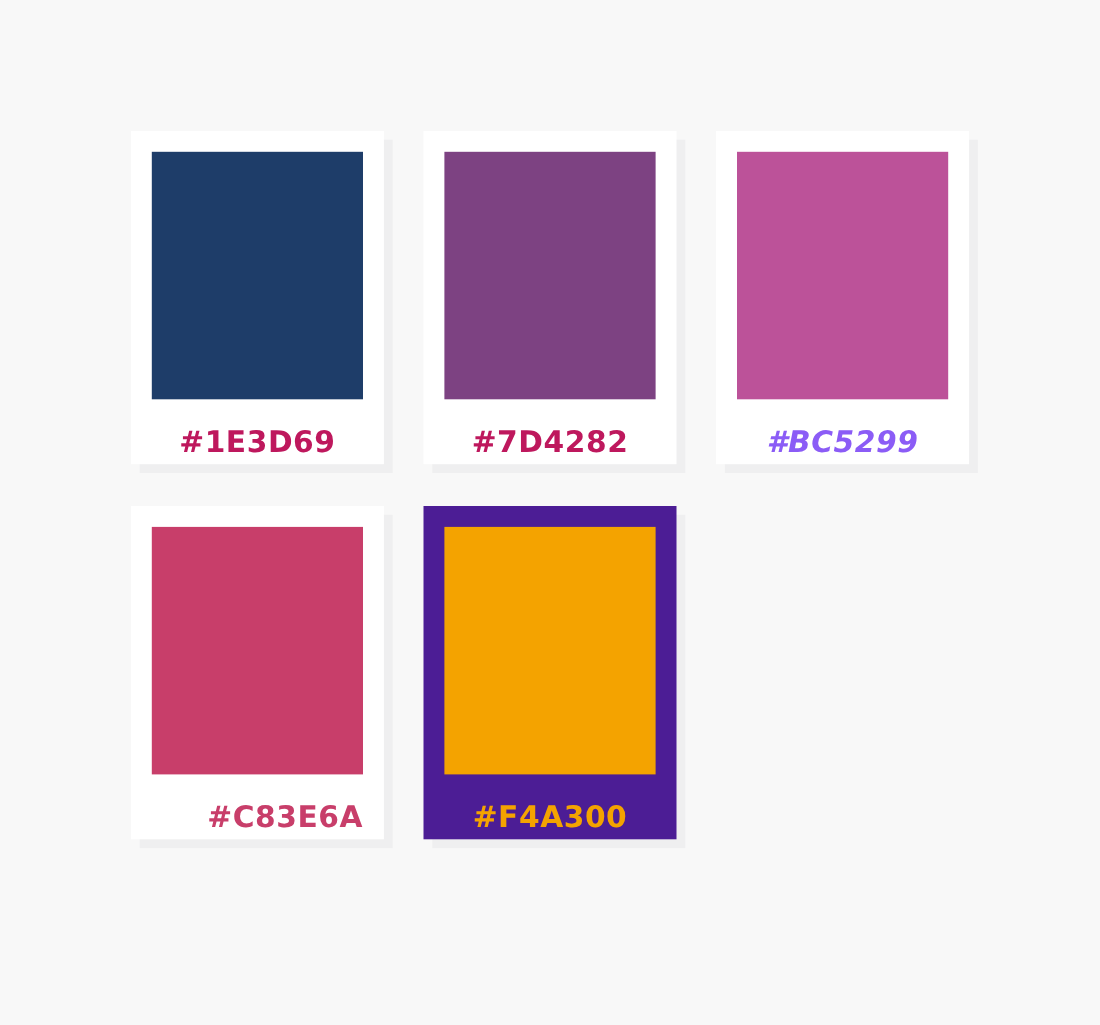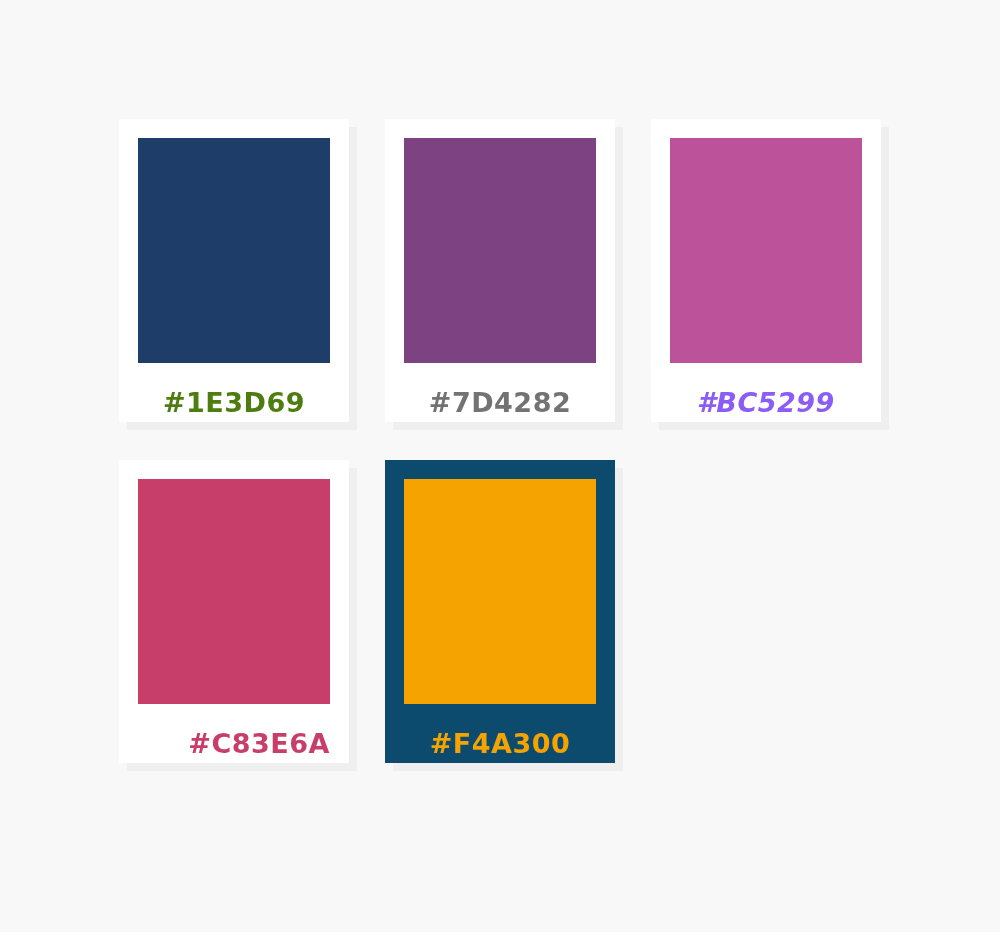--- a/index.html
+++ b/index.html
@@ -73,38 +73,38 @@
   }
 </style>
 </head>
 <body style="background: rgb(248, 248, 248);">
 
 <div id="palette-board">
   <div class="palette-grid">
 
     <div class="swatch-card" style="background: rgb(255, 255, 255);">
       <span class="swatch-chip" style="background-color: rgb(30, 61, 105);"></span>
-      <span class="swatch-label" style="color: #4d7c0f;">#1E3D69</span>
+      <span class="swatch-label" style="color: #be185d;">#1E3D69</span>
     </div>
 
     <div class="swatch-card" style="background: rgb(255, 255, 255);">
       <span class="swatch-chip" style="background-color: rgb(125, 66, 130);"></span>
-      <span class="swatch-label" style="color: #737373;">#7D4282</span>
+      <span class="swatch-label" style="color: #be185d;">#7D4282</span>
     </div>
 
     <div class="swatch-card" style="background: rgb(255, 255, 255);">
       <span class="swatch-chip" style="background-color: rgb(188, 82, 153);"></span>
       <span class="swatch-label" style="color: #8b5cf6; font-style: italic;">#BC5299</span>
     </div>
 
     <div class="swatch-card" style="background: rgb(255, 255, 255);">
       <span class="swatch-chip" style="background-color: rgb(200, 62, 106);"></span>
       <span class="swatch-label" style="color: rgb(200, 62, 106); text-align: right;">#C83E6A</span>
     </div>
 
 
-    <div class="swatch-card" style="background: #0c4a6e;">
+    <div class="swatch-card" style="background: #4c1d95;">
       <span class="swatch-chip" style="background-color: rgb(244, 163, 0);"></span>
       <span class="swatch-label" style="color: rgb(244, 163, 0);">#F4A300</span>
     </div>
 
   </div>
 </div>
 
 </body></html>

